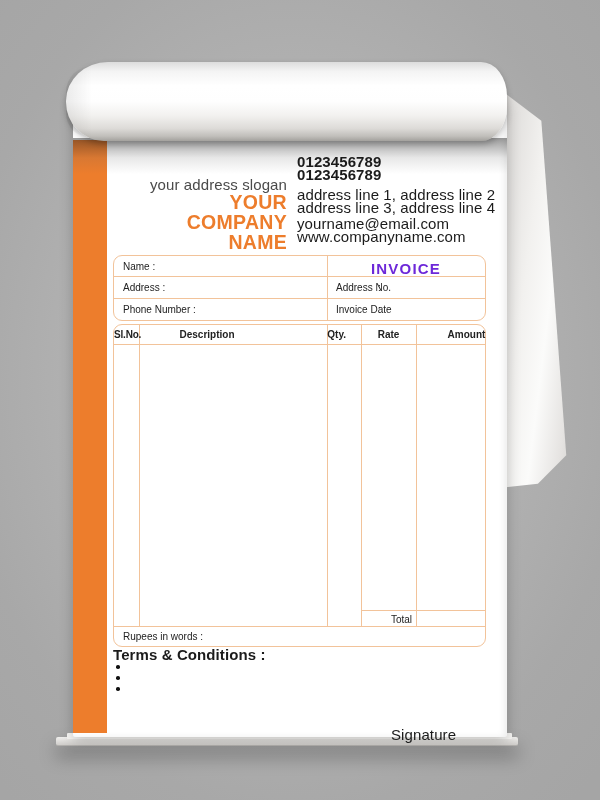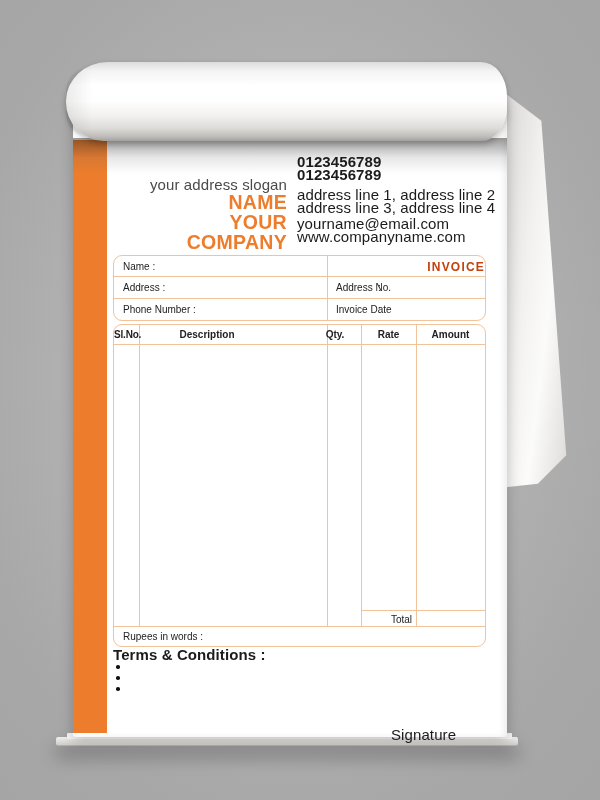--- a/index.html
+++ b/index.html
@@ -48,41 +48,41 @@
   .brand{left:60px;width:154px;text-align:right;}
   .slogan{top:78px;color:#4a4a4a;font-weight:500;}
   .company{top:92px;font-size:19.5px;line-height:20px;font-weight:800;color:#ED7D2C;letter-spacing:.3px;}
   
   .obox{position:absolute;border:1px solid #F2C39A;border-radius:9px;background:#fff;}
   .vline,.hline{position:absolute;background:#F2C39A;}
   .vline{width:1px;}
   .hline{height:1px;}
   .cell{position:absolute;font-size:10px;line-height:13px;color:#222;font-weight:500;}
   .hdr{position:absolute;font-size:10px;line-height:13px;color:#222;font-weight:600;text-align:center;}
-  .invoice-title{position:absolute;left:213px;width:158px;top:4px;text-align:right;
-    font-size:12px;font-weight:800;letter-spacing:1.2px;color:#c2410c;}
+  .invoice-title{position:absolute;left:213px;width:158px;top:4px;text-align:center;
+    font-size:15px;font-weight:800;letter-spacing:1.2px;color:#6d28d9;}
   .bullet{position:absolute;width:3.5px;height:3.5px;border-radius:50%;background:#111;}
 </style>
 </head>
 <body>
 
 <div class="scene">
 
   <div class="abs hanging-sheet"></div>
   <div class="abs base-sheet-2"></div>
   <div class="abs base-sheet-1"></div>
 
   <div class="abs page">
     <div class="abs stripe"></div>
     <div class="abs page-top-shadow"></div>
 
     <div class="t brand slogan">your address slogan</div>
     <div class="t brand company">
+      <div>YOUR COMPANY</div>
       <div>NAME</div>
-      <div>YOUR COMPANY</div>
     </div>
 
     <div class="t contact" style="top:55px;font-weight:600;">0123456789</div>
     <div class="t contact" style="top:68px;font-weight:600;">0123456789</div>
     <div class="t contact" style="top:88px;">address line 1, address line 2</div>
     <div class="t contact" style="top:101px;text-align:right;">address line 3, address line 4</div>
     <div class="t contact" style="top:117px;">yourname@email.com</div>
     <div class="t contact" style="top:130px;">www.companyname.com</div>
 
     <div class="obox" style="left:40px;top:155px;width:371px;height:64px;">
@@ -103,23 +103,23 @@
       <div class="vline" style="left:25px;top:0;height:301px;"></div>
       <div class="vline" style="left:213px;top:0;height:301px;"></div>
       <div class="vline" style="left:247px;top:0;height:301px;"></div>
       <div class="vline" style="left:302px;top:0;height:301px;"></div>
       <div class="hline" style="left:0;top:19px;width:100%;"></div>
       <div class="hline" style="left:247px;top:285px;width:124px;"></div>
       <div class="hline" style="left:0;top:301px;width:100%;"></div>
 
       <div class="hdr" style="left:0;top:3px;width:25px;letter-spacing:-.2px;">Sl.No.</div>
       <div class="hdr" style="left:25px;top:3px;width:136px;">Description</div>
-      <div class="hdr" style="left:204px;top:3px;width:34px;">Qty.</div>
+      <div class="hdr" style="left:198px;top:3px;width:34px;text-align:right;">Qty.</div>
       <div class="hdr" style="left:247px;top:3px;width:55px;">Rate</div>
-      <div class="hdr" style="left:302px;top:3px;width:69px;">Amount</div>
+      <div class="hdr" style="left:318px;top:3px;width:69px;">Amount</div>
 
       <div class="cell" style="left:247px;top:288px;width:51px;text-align:right;">Total</div>
       <div class="cell" style="left:9px;top:305px;">Rupees in words :</div>
     </div>
 
     <div class="t" style="left:40px;top:548px;font-weight:600;">Terms &amp; Conditions :</div>
     <div class="bullet" style="left:43px;top:565px;"></div>
     <div class="bullet" style="left:43px;top:576px;"></div>
     <div class="bullet" style="left:43px;top:587px;"></div>
     <div class="t" style="left:318px;top:599px;margin-top:29px;">Signature</div>

